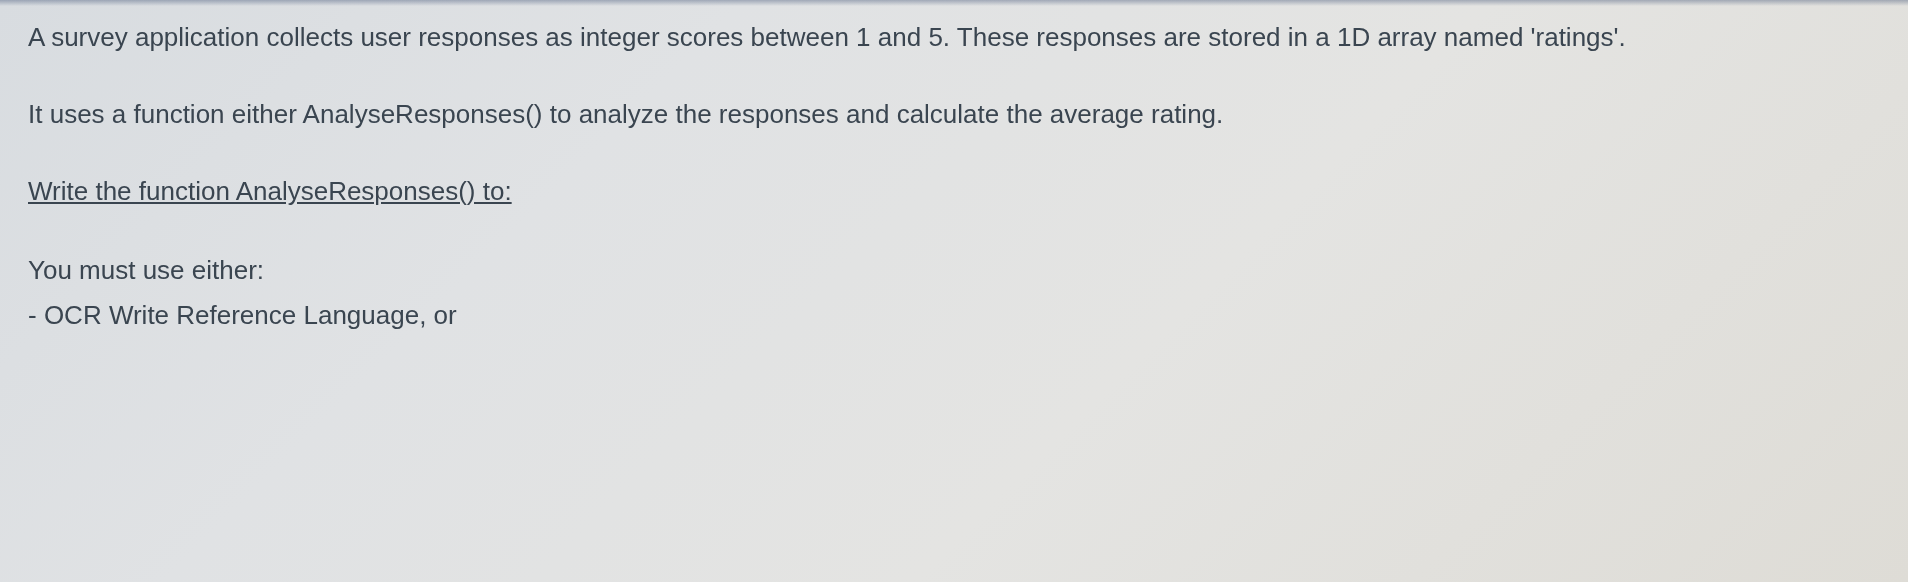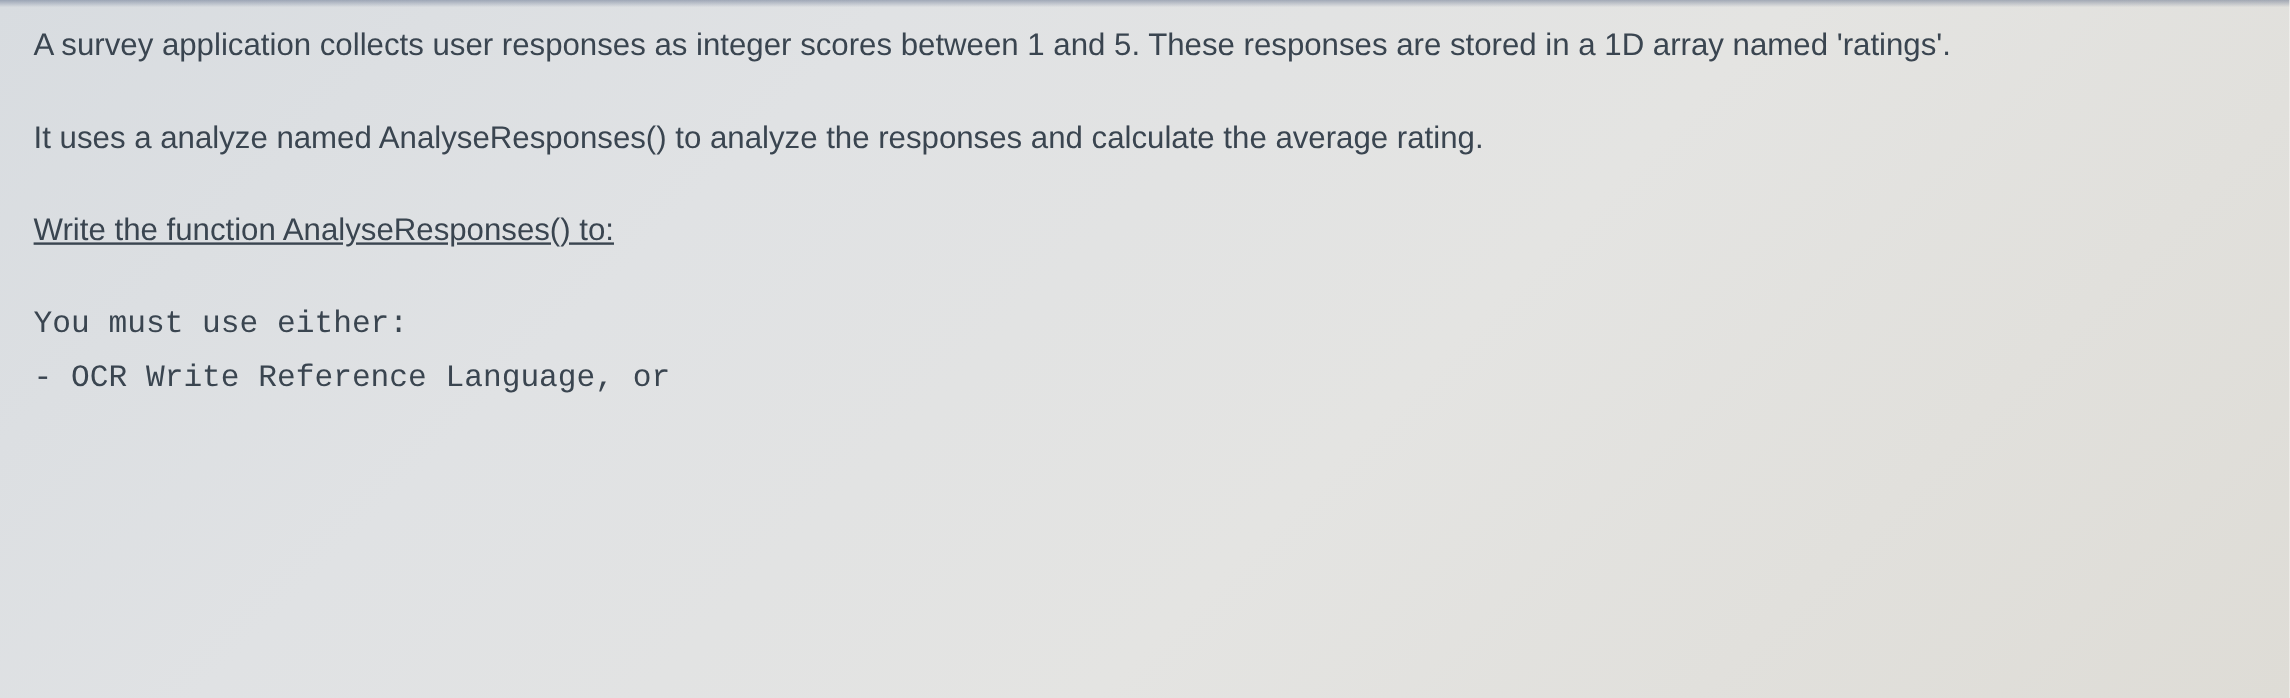--- a/index.html
+++ b/index.html
@@ -36,29 +36,28 @@
       text-decoration: underline;
     }
     .list {
       margin-bottom: 40px;
     }
     .list-item {
       margin-bottom: 6px;
     }
     .footer-para {
       margin-bottom: 6px;
-      font-family: Liberation Mono, monospace;
     }
   </style>
 </head>
 <body>
 
 <div class="para">A survey application collects user responses as integer scores between 1 and 5.  These responses are stored in a 1D array named 'ratings'.</div>
 
-<div class="para">It uses a analyze named AnalyseResponses() to analyze the responses and calculate the average rating.</div>
+<div class="para">It uses a function either AnalyseResponses() to analyze the responses and calculate the average rating.</div>
 
 <div class="para-tight">Write the function AnalyseResponses() to:</div>
 
 <div class="list">
 </div>
 
 <div class="footer-para">You must use either:</div>
 <div class="footer-para">- OCR Write Reference Language, or</div>
 
 </body></html>

